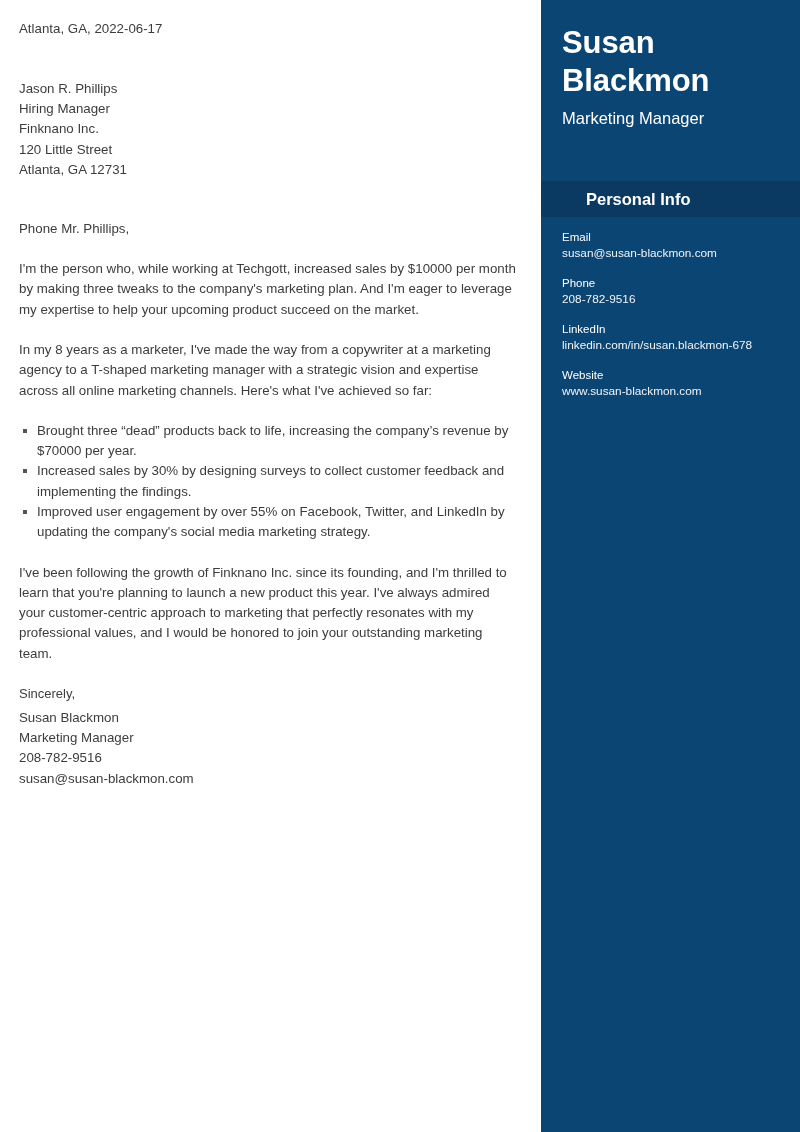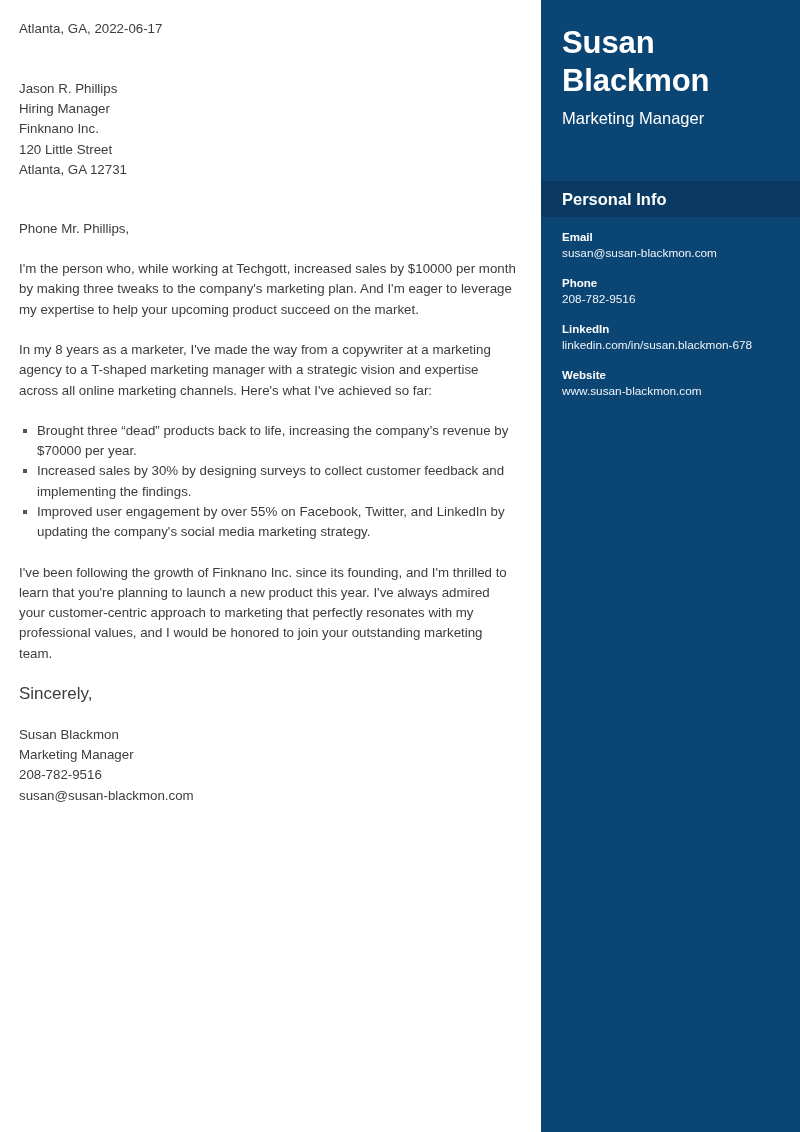--- a/index.html
+++ b/index.html
@@ -83,24 +83,24 @@
   .achievement-item .sq-bullet {
     position: absolute;
     left: 4px;
     top: 8px;
     width: 4px;
     height: 4px;
     background: #555555;
   }
 
   .signoff {
-    font-size: 17px;
+    font-size: 13px;
     line-height: 20px;
     color: #3c3c3c;
-    margin-bottom: 21px;
+    margin-bottom: 4px;
   }
 
   .signature-block { }
 
   .signature-line {
     font-size: 13.3px;
     line-height: 20.2px;
     color: #3c3c3c;
     white-space: nowrap;
   }
@@ -136,20 +136,21 @@
   }
 
   .section-band {
     position: absolute;
     top: 181px;
     left: 0;
     width: 259px;
     height: 36px;
     background: #0a3a61;
     display: flex;
+    padding-left: 24px;
   }
 
   .section-band-title {
     font-size: 16.5px;
     font-weight: bold;
     color: #ffffff;
     padding-left: 21px;
     line-height: 36px;
   }
 
@@ -160,21 +161,21 @@
     width: 259px;
     padding: 0 18px 0 21px;
   }
 
   .contact-entry {
     margin-bottom: 13px;
   }
 
   .contact-label {
     font-size: 11.5px;
-    font-weight: bold;
+    font-weight: normal;
     line-height: 16px;
     color: #ffffff;
   }
 
   .contact-value {
     font-size: 11.8px;
     font-weight: normal;
     line-height: 17px;
     color: #f0f4f8;
     white-space: nowrap;

